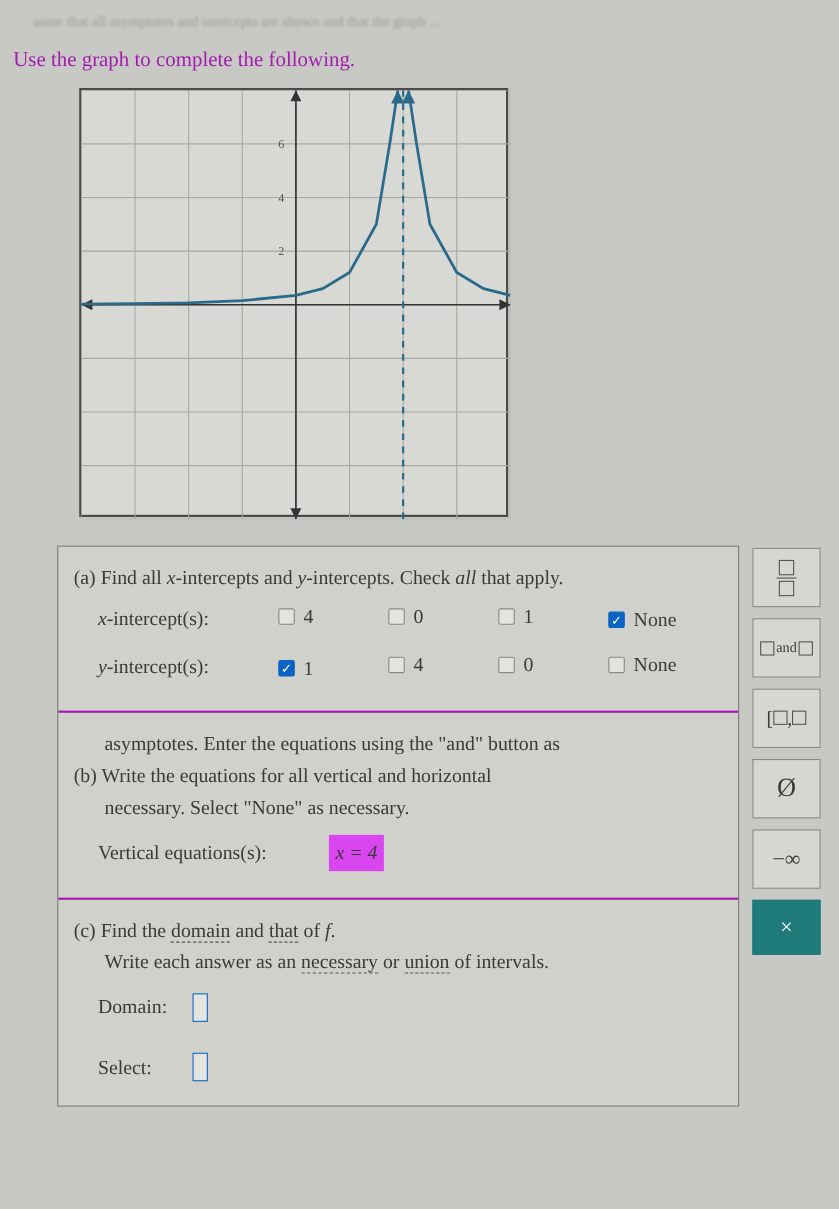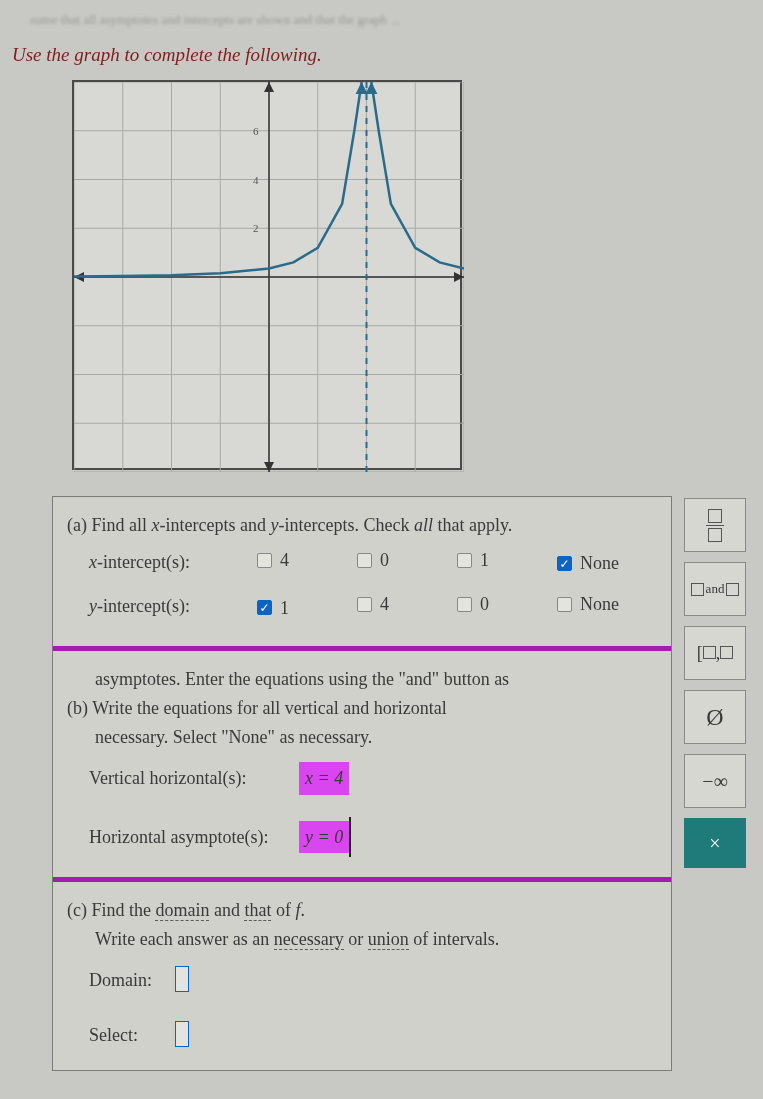--- a/index.html
+++ b/index.html
@@ -18,23 +18,22 @@
   }
   .top-blur {
     font-size: 13px;
     color: #6a6a68;
     filter: blur(1.5px);
     opacity: 0.5;
     padding: 4px 6px 10px 18px;
   }
   .instruction {
     font-size: 19px;
-    color: #7f1d1d;
+    color: #a21caf;
     padding: 6px 0 14px 0;
-    font-style: italic;
   }
   .graph-wrap {
     padding-left: 60px;
     margin-bottom: 26px;
   }
   .graph {
     width: 390px;
     height: 390px;
     border: 2px solid #4a4a48;
     background: #d8d9d4;
@@ -44,32 +43,31 @@
     display: flex;
     gap: 12px;
     padding-left: 40px;
   }
   .answer-box {
     width: 620px;
     border: 1px solid #7a7a76;
     background: #d0d1cb;
   }
   .section {
-    border-bottom: 5px solid #a21caf;
+    border-bottom: 2px solid #a21caf;
     padding: 14px 14px 18px 14px;
     font-size: 18px;
     line-height: 1.6;
   }
   .section:last-child { border-bottom: none; }
   .opt-row {
     padding: 6px 0 6px 22px;
     display: flex;
     align-items: center;
-    gap: 5px;
-    justify-content: space-between;
+    gap: 16px;
   }
   .opt-label { width: 148px; }
   .opt {
     display: inline-flex;
     align-items: center;
     width: 100px;
     gap: 8px;
   }
   .cb {
     width: 15px; height: 15px;
@@ -103,20 +101,21 @@
     bottom: -4px;
     width: 2px;
     background: #222;
   }
   .dotted-link {
     border-bottom: 1px dashed #5a5a56;
   }
   .dr-row {
     padding: 12px 0 2px 22px;
     display: flex;
+    align-items: center;
     gap: 16px;
   }
   .dr-label { width: 70px;}
   .blank-box {
     width: 14px;
     height: 26px;
     border: 1px solid #0b63c4;
     background: rgba(255,255,255,0.4);
   }
   .palette {
@@ -237,26 +236,22 @@
                 <span>None</span>
               </span></span>
         </div>
       </div>
 
       <div class="section">
         <div style="padding-left:28px">asymptotes. Enter the equations using the "and" button as</div>
         <div>(b) Write the equations for all vertical and horizontal</div>
         <div style="padding-left:28px">necessary. Select "None" as necessary.</div>
         <div class="eq-row">
-          <span class="eq-label">Vertical horizontal(s):</span>
+          <span class="eq-label">Vertical equations(s):</span>
           <span class="eq-val">x = 4</span>
-        </div>
-        <div class="eq-row" style="padding-top:20px">
-          <span class="eq-label">Horizontal asymptote(s):</span>
-          <span class="eq-val"><span>y = 0</span><span class="cursor-bar"></span></span>
         </div>
       </div>
 
       <div class="section">
         <div>
           <span>(c) Find the </span><span class="dotted-link">domain</span><span> and </span><span class="dotted-link">that</span><span> of </span><span style="font-style:italic">f</span><span>.</span>
         </div>
         <div style="padding-left:28px">
           <span>Write each answer as an </span><span class="dotted-link">necessary</span><span> or </span><span class="dotted-link">union</span><span> of intervals.</span>
         </div>

